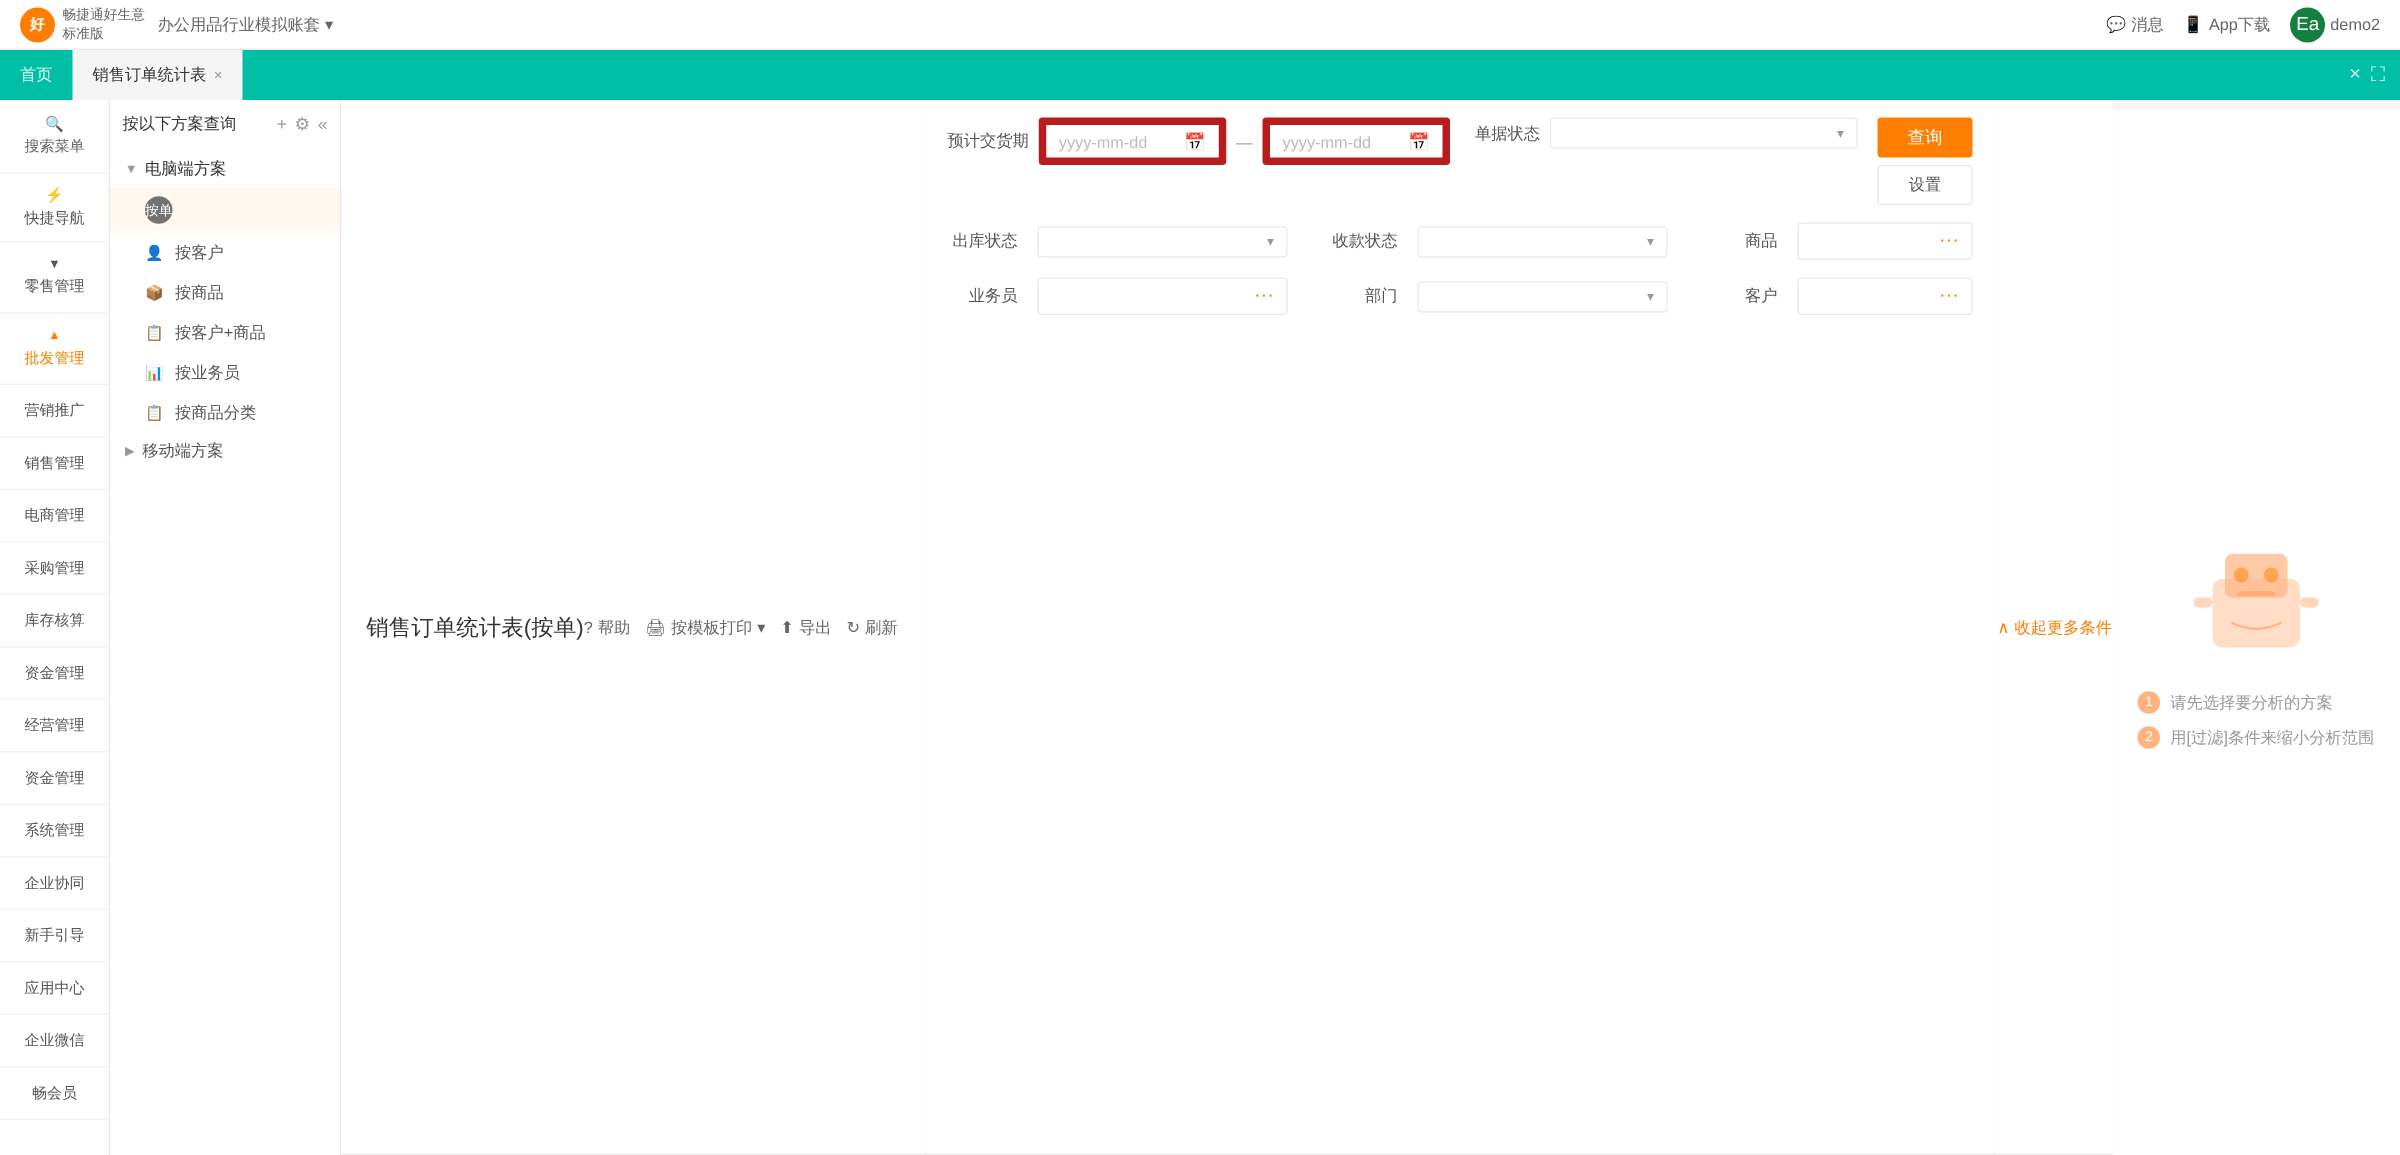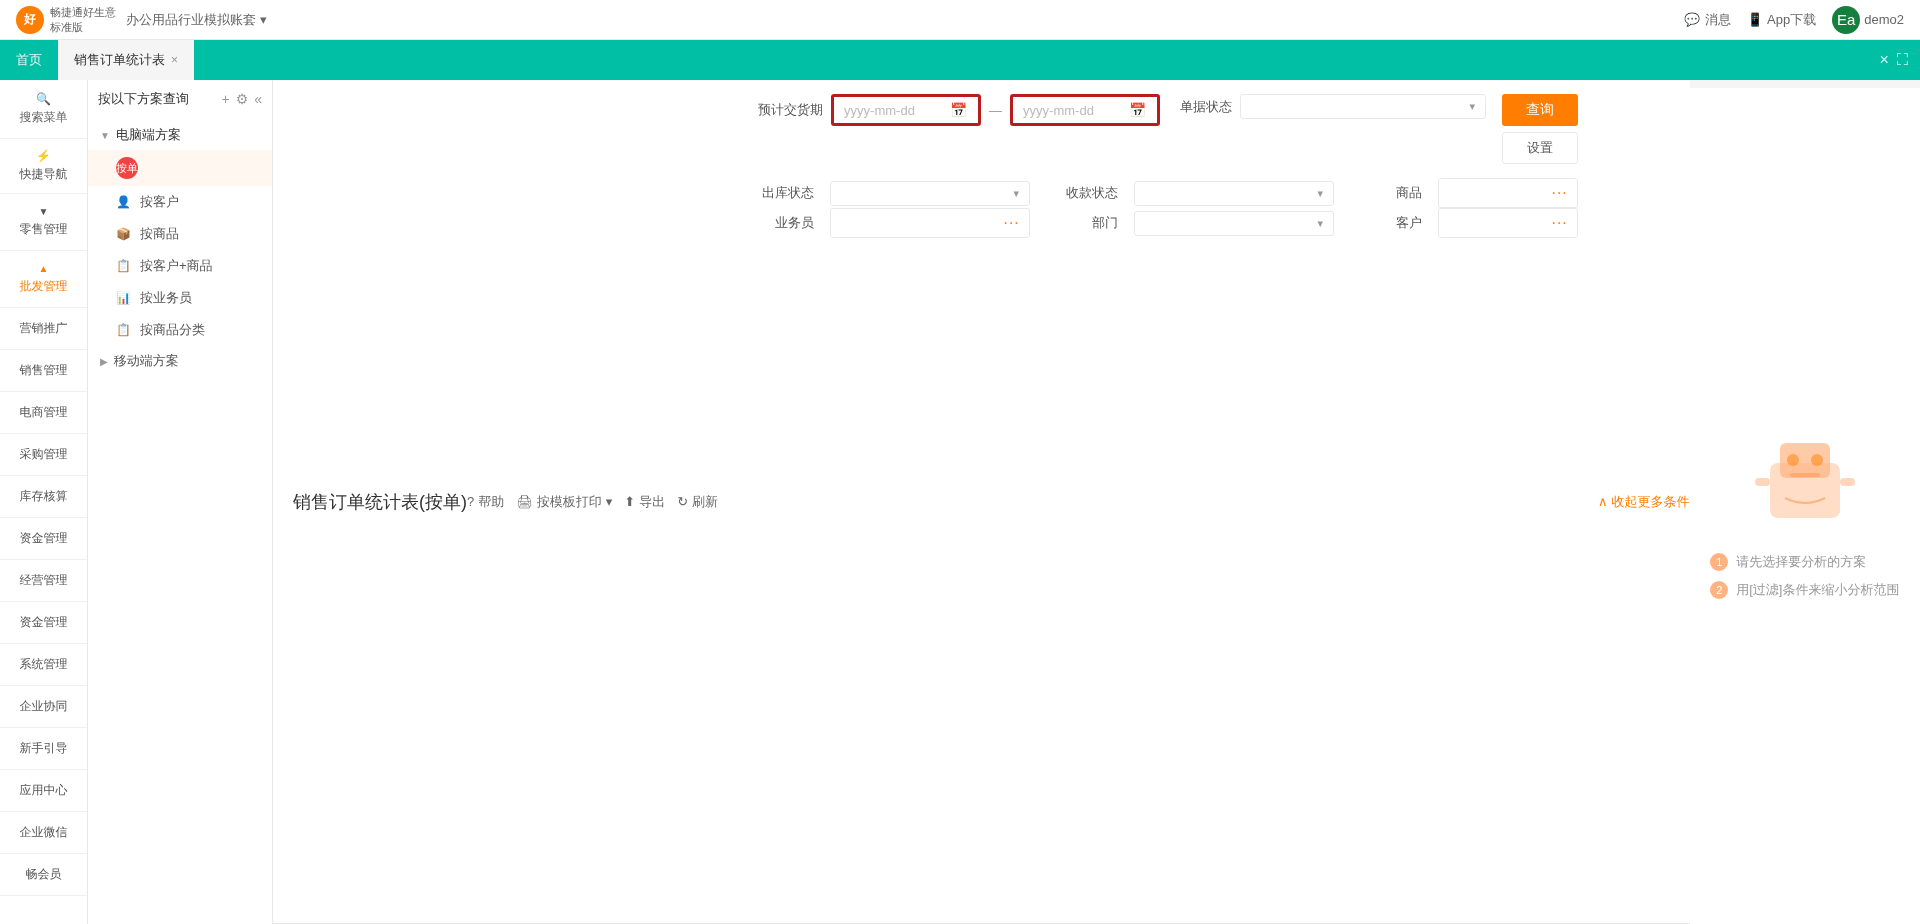--- a/index.html
+++ b/index.html
@@ -41,46 +41,46 @@
     .left-panel { width: 185px; background: #fff; border-right: 1px solid #e8e8e8; flex-shrink: 0; padding: 10px 0; overflow-y: auto; }
     .left-panel-header { display: flex; align-items: center; justify-content: space-between; padding: 0 10px 8px; font-size: 13px; font-weight: 500; color: #333; }
     .left-panel-actions { display: flex; align-items: center; gap: 6px; }
     .icon-btn { cursor: pointer; color: #999; font-size: 14px; }
     .scheme-group { margin-top: 4px; }
     .scheme-group-header { display: flex; align-items: center; gap: 6px; padding: 6px 12px; font-size: 13px; color: #333; cursor: pointer; }
     .scheme-group-header .arrow { font-size: 10px; color: #999; }
     .scheme-item { display: flex; align-items: center; gap: 8px; padding: 7px 12px 7px 28px; font-size: 13px; color: #555; cursor: pointer; }
     .scheme-item.active { background: #fff7f0; color: #ff7d00; }
     .scheme-item .scheme-icon { width: 16px; height: 16px; display: flex; align-items: center; justify-content: center; font-size: 12px; }
-    .active-dot { width: 22px; height: 22px; background: #ef4444; border-radius: 50%; display: flex; align-items: center; color: white; font-size: 11px; flex-shrink: 0; }
+    .active-dot { width: 22px; height: 22px; background: #737373; border-radius: 50%; display: flex; align-items: center; color: white; font-size: 11px; flex-shrink: 0; }
     .move-group { padding: 6px 12px; display: flex; align-items: center; gap: 6px; font-size: 13px; color: #555; cursor: pointer; }
     .move-group .arrow { font-size: 10px; color: #999; }
 
     
     .main-content { flex: 1; display: flex; flex-direction: row; overflow: hidden; background: #f5f5f5; }
 
     
     .page-header { background: #fff; padding: 12px 20px 0; display: flex; align-items: center; justify-content: space-between; border-bottom: 1px solid #e8e8e8; }
     .page-title { font-size: 18px; font-weight: 500; color: #333; padding-bottom: 12px; }
     .page-actions { display: flex; align-items: center; gap: 12px; padding-bottom: 12px; }
     .page-action-btn { display: flex; align-items: center; gap: 4px; color: #666; font-size: 13px; cursor: pointer; }
 
     
     .filter-area { background: #fff; padding: 14px 20px; border-bottom: 1px solid #e8e8e8; }
-    .filter-row { display: flex; align-items: center; gap: 16px; }
+    .filter-row { display: flex; align-items: center; gap: 16px; margin-bottom: 14px; }
     .filter-row:last-child { margin-bottom: 0; }
     .filter-label { font-size: 13px; color: #555; white-space: nowrap; min-width: 56px; text-align: right; }
     .filter-date-group { display: flex; align-items: center; gap: 6px; }
     .date-btn { padding: 4px 10px; border-radius: 3px; font-size: 13px; cursor: pointer; border: 1px solid #e8e8e8; background: #fff; color: #555; }
     .date-btn.active { background: #ff7d00; color: #fff; border-color: #ff7d00; }
     .date-range-text { font-size: 12px; color: #999; }
     .filter-select { display: flex; align-items: center; gap: 6px; border: 1px solid #e8e8e8; border-radius: 3px; padding: 5px 10px; min-width: 140px; cursor: pointer; background: #fff; }
     .filter-select .select-text { flex: 1; font-size: 13px; color: #bbb; }
     .filter-select .select-arrow { color: #999; font-size: 11px; }
-    .filter-date-input { display: flex; align-items: center; gap: 4px; border: 3px solid #b91c1c; border-radius: 3px; padding: 5px 10px; min-width: 150px; background: #fff; cursor: pointer; }
+    .filter-date-input { display: flex; align-items: center; gap: 4px; border: 6px solid #b91c1c; border-radius: 3px; padding: 5px 10px; min-width: 150px; background: #fff; cursor: pointer; }
     .filter-date-input .date-placeholder { font-size: 13px; color: #bbb; flex: 1; }
     .filter-date-input .cal-icon { color: #ff7d00; font-size: 14px; }
     .date-separator { color: #999; font-size: 13px; }
     .more-dots { color: #ff7d00; font-size: 16px; cursor: pointer; margin-left: 4px; }
     .search-btn { background: #ff7d00; color: #fff; border: none; border-radius: 3px; padding: 7px 24px; font-size: 14px; cursor: pointer; white-space: nowrap; }
     .settings-btn { border: 1px solid #e8e8e8; background: #fff; color: #555; border-radius: 3px; padding: 6px 16px; font-size: 13px; cursor: pointer; }
     .btn-group { display: flex; flex-direction: column; gap: 6px; }
     .collapse-bar { display: flex; justify-content: center; align-items: center; padding: 8px 0; background: #fff; border-bottom: 1px solid #e8e8e8; }
     .collapse-btn { display: flex; align-items: center; gap: 4px; color: #ff7d00; font-size: 13px; cursor: pointer; }
 

